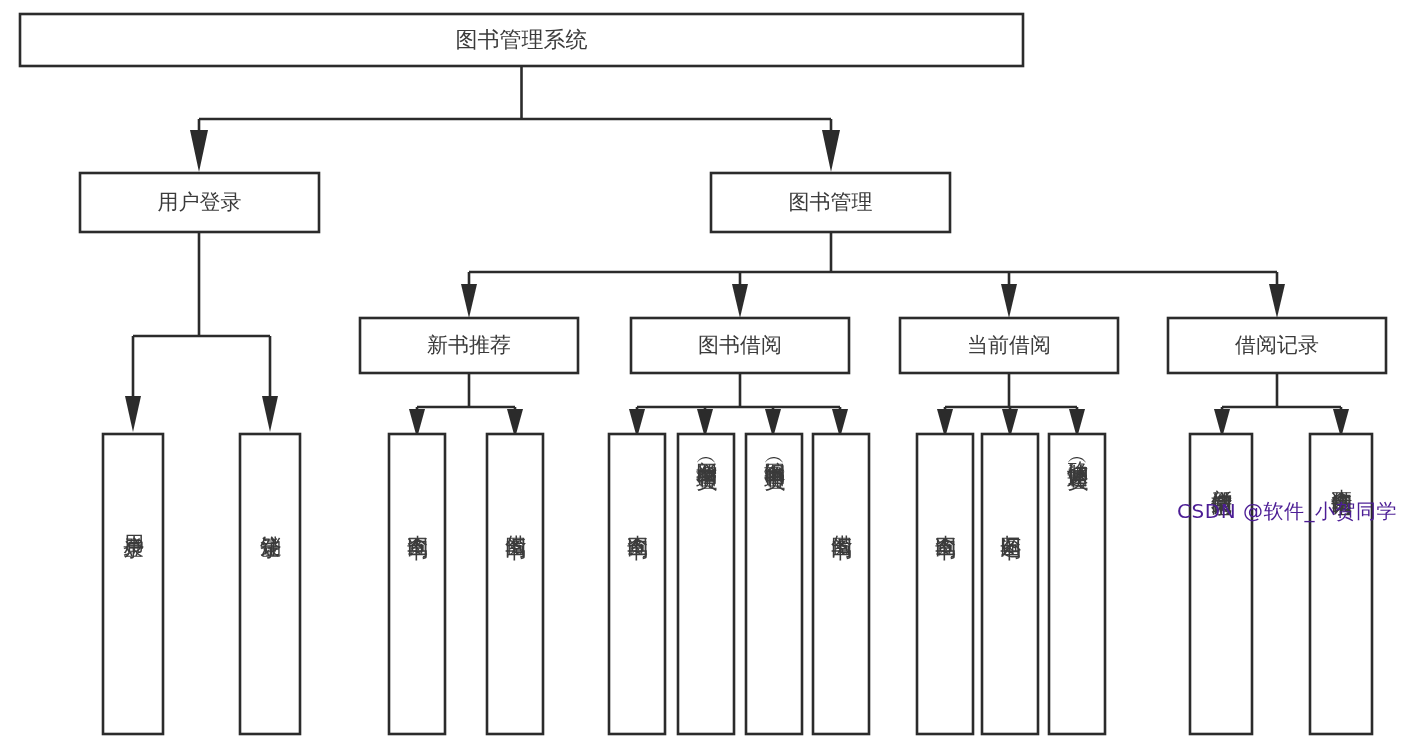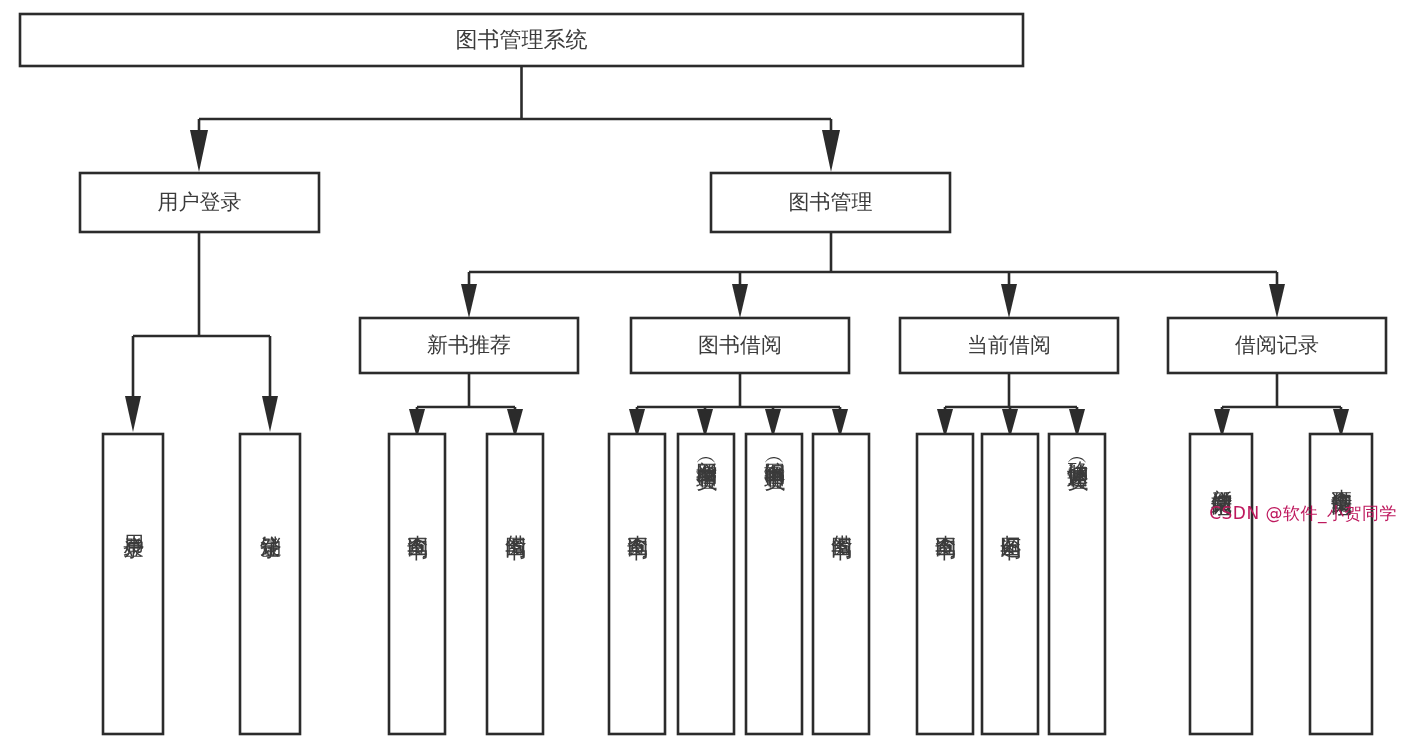--- a/index.html
+++ b/index.html
@@ -69,22 +69,22 @@
     white-space: nowrap;
     text-align: center;
     transform: translateX(-50%);
     pointer-events: none;
   }
   .watermark {
     position: absolute;
     right: 8px;
     bottom: 8px;
     font-family: "DejaVu Sans", "Liberation Sans", sans-serif;
-    font-size: 17px;
-    color: #be185d;
+    font-size: 20px;
+    color: #4c1d95;
     letter-spacing: 0.5px;
     white-space: nowrap;
   }
 </style>
 </head>
 <body>
 
 <div id="diagram-root">
 
   <svg id="chart-svg" viewBox="0 0 1405 747">

